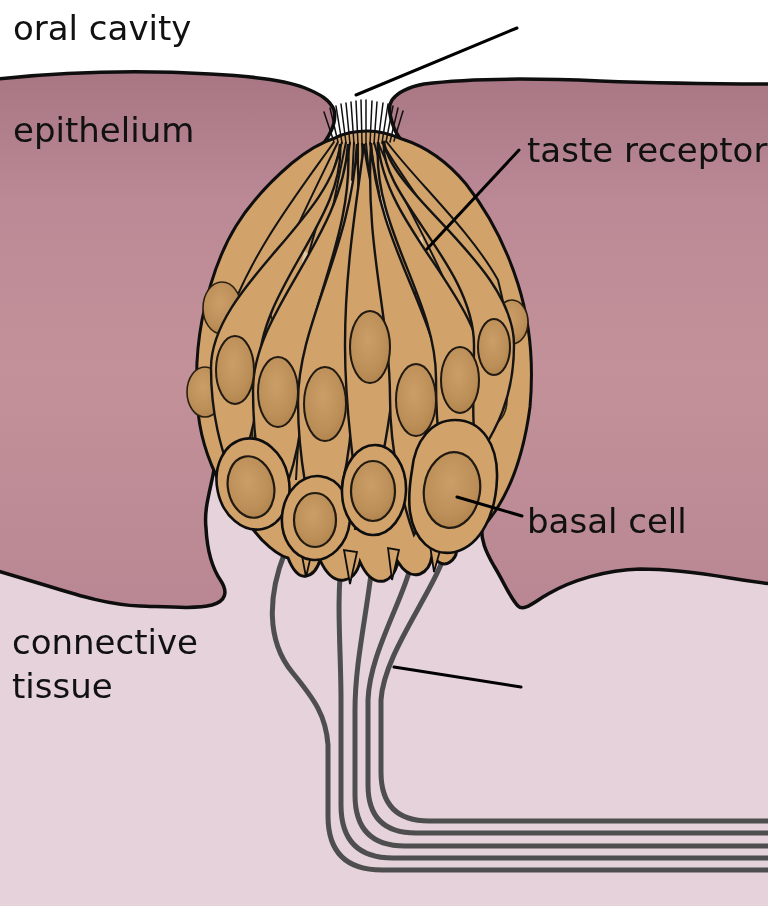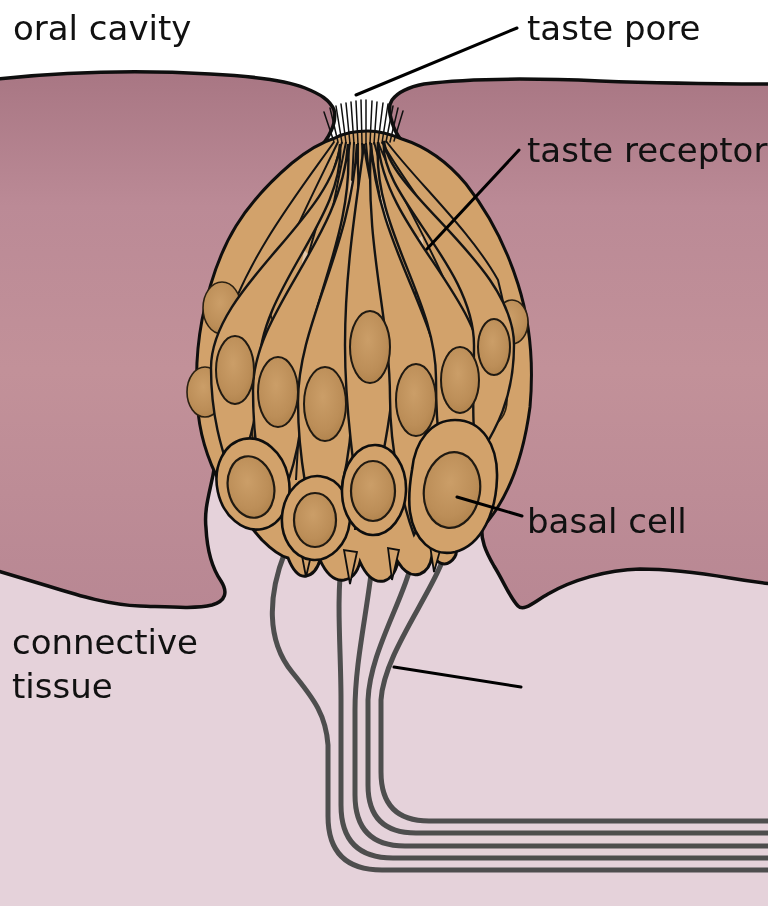--- a/index.html
+++ b/index.html
@@ -156,21 +156,21 @@
 
   <g stroke="#000" stroke-width="3" fill="none" stroke-linecap="round">
     <path d="M356,95 L517,28"></path>
     <path d="M427,249 L519,150"></path>
     <path d="M457,497 L522,516"></path>
     <path d="M394,667 L521,687"></path>
   </g>
 </svg>
 
 <div class="label" style="left:13px;top:6px">oral cavity</div>
-<div class="label" style="left:527px;top:6px">taste pore</div>
+<div class="label" style="left:13px;top:108px">epithelium</div>
 <div class="label" style="left:527px;top:128px">
   <div>taste receptor</div>
 </div>
 <div class="label" style="left:527px;top:499px">basal cell</div>
 <div class="label" style="left:12px;top:620px">
   <div>connective</div>
   <div>tissue</div>
 </div>
 
 </div>

